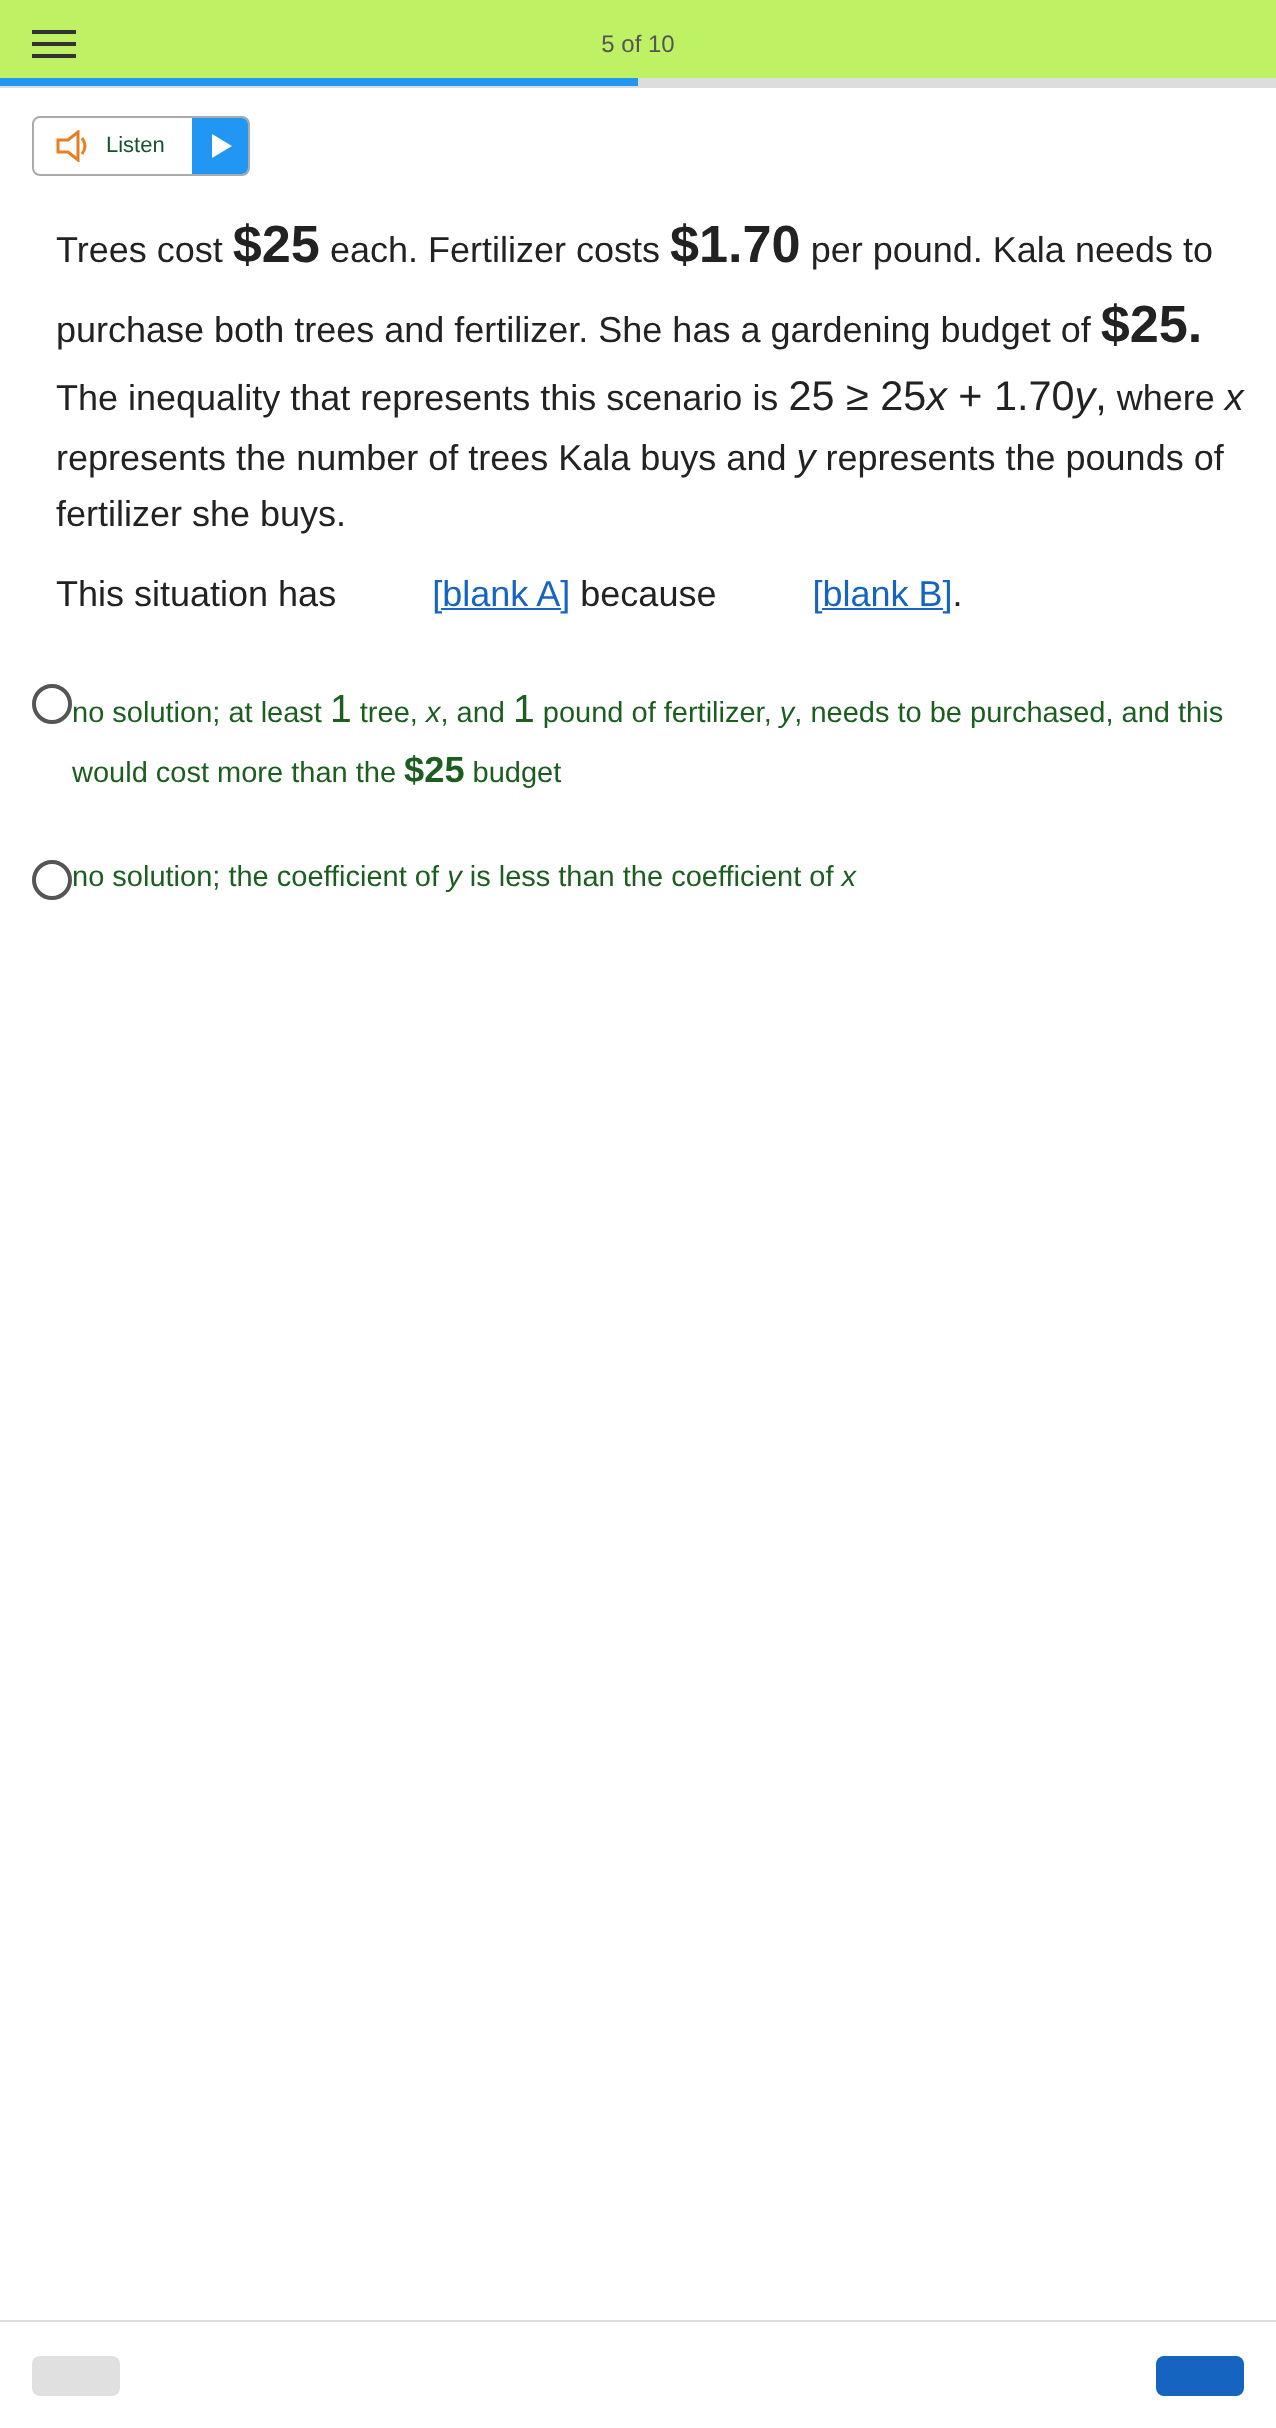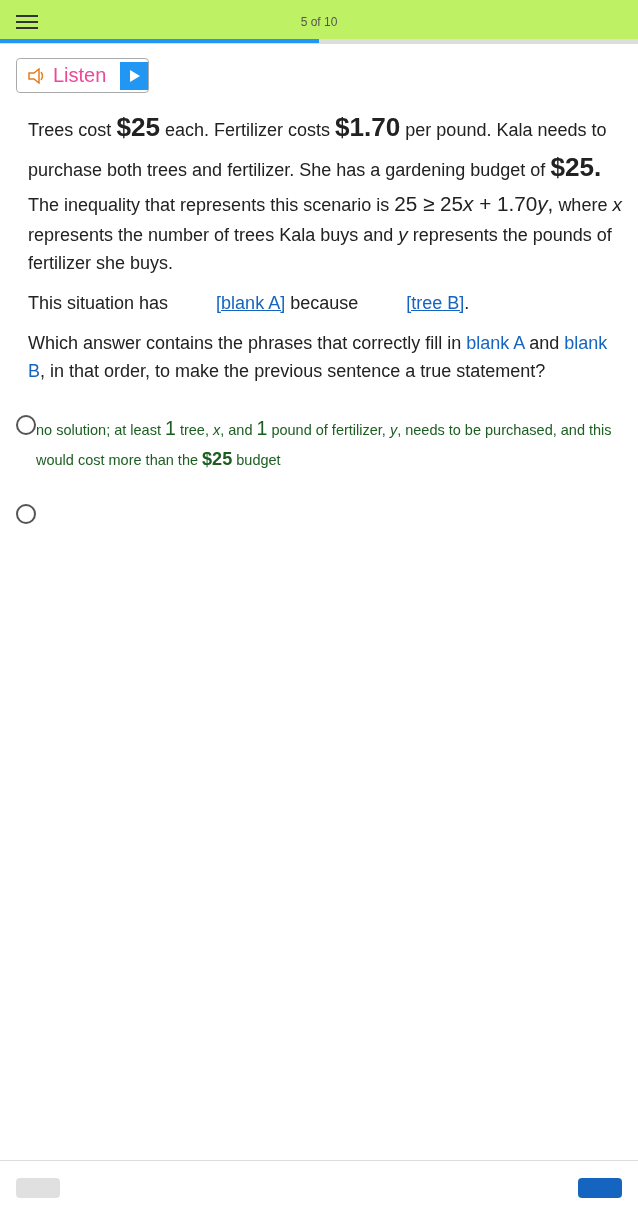--- a/index.html
+++ b/index.html
@@ -204,21 +204,21 @@
 </div>
 
 <div class="listen-area">
   <div style="display:inline-flex;align-items:center;border:1.5px solid #aaa;border-radius:4px;overflow:hidden;">
     <button class="listen-btn" style="border:none;background:#fff;padding:5px 10px;display:flex;align-items:center;gap:6px;">
 
       <svg width="20" height="16" viewBox="0 0 20 16">
         <polygon points="2,5 7,5 12,1 12,15 7,11 2,11" fill="none" stroke="#e67e22" stroke-width="1.5"></polygon>
         <path d="M14,4 Q17,8 14,12" fill="none" stroke="#e67e22" stroke-width="1.5"></path>
       </svg>
-      <span style="font-size:20px;color:#ec4899;">Listen</span>
+      <span style="font-size:11px;color:#14532d;">Listen</span>
     </button>
     <button class="play-btn">
       <div class="play-triangle"></div>
     </button>
   </div>
 </div>
 
 <div class="content">
   <p>
     <span>Trees cost</span>
@@ -233,41 +233,41 @@
     <em class="math-italic">x</em>
     <span>represents the number of trees Kala buys and</span>
     <em class="math-italic">y</em>
     <span>represents the pounds of fertilizer she buys.</span>
   </p>
 
   <p>
     <span>This situation has</span>
     <span> </span><span class="blank-link">[blank A]</span>
     <span> </span><span>because</span>
-    <span> </span><span class="blank-link">[tree B]</span><span>.</span>
+    <span> </span><span class="blank-link">[blank B]</span><span>.</span>
   </p>
 
-  <p class="question-text">
-    <span>Which answer contains the phrases that correctly fill in </span><span class="blank-a">blank A</span><span> and </span><span class="blank-b">blank B</span><span>, in that order, to make the previous sentence a true statement?</span>
-  </p>
 </div>
 
 <div class="options-area">
 
   <div class="option">
     <div class="radio-outer"></div>
     <div class="option-text">
       no solution; at least <span style="font-size:1.35em;font-weight:normal;">1</span> tree, <em>x</em>, and <span style="font-size:1.35em;font-weight:normal;">1</span> pound of fertilizer, <em>y</em>, needs to be purchased, and this would cost more than the <span style="font-size:1.25em;font-weight:bold;">$25</span> budget
     </div>
   </div>
 
 
 
   <div class="option">
     <div class="radio-outer"></div>
+    <div class="option-text">
+      no solution; the coefficient of <em>y</em> is less than the coefficient of <em>x</em>
+    </div>
   </div>
 
 </div>
 
 <div class="bottom-nav">
   <button class="nav-btn-gray"></button>
   <button class="nav-btn-blue"></button>
 </div>
 
 </body></html>

